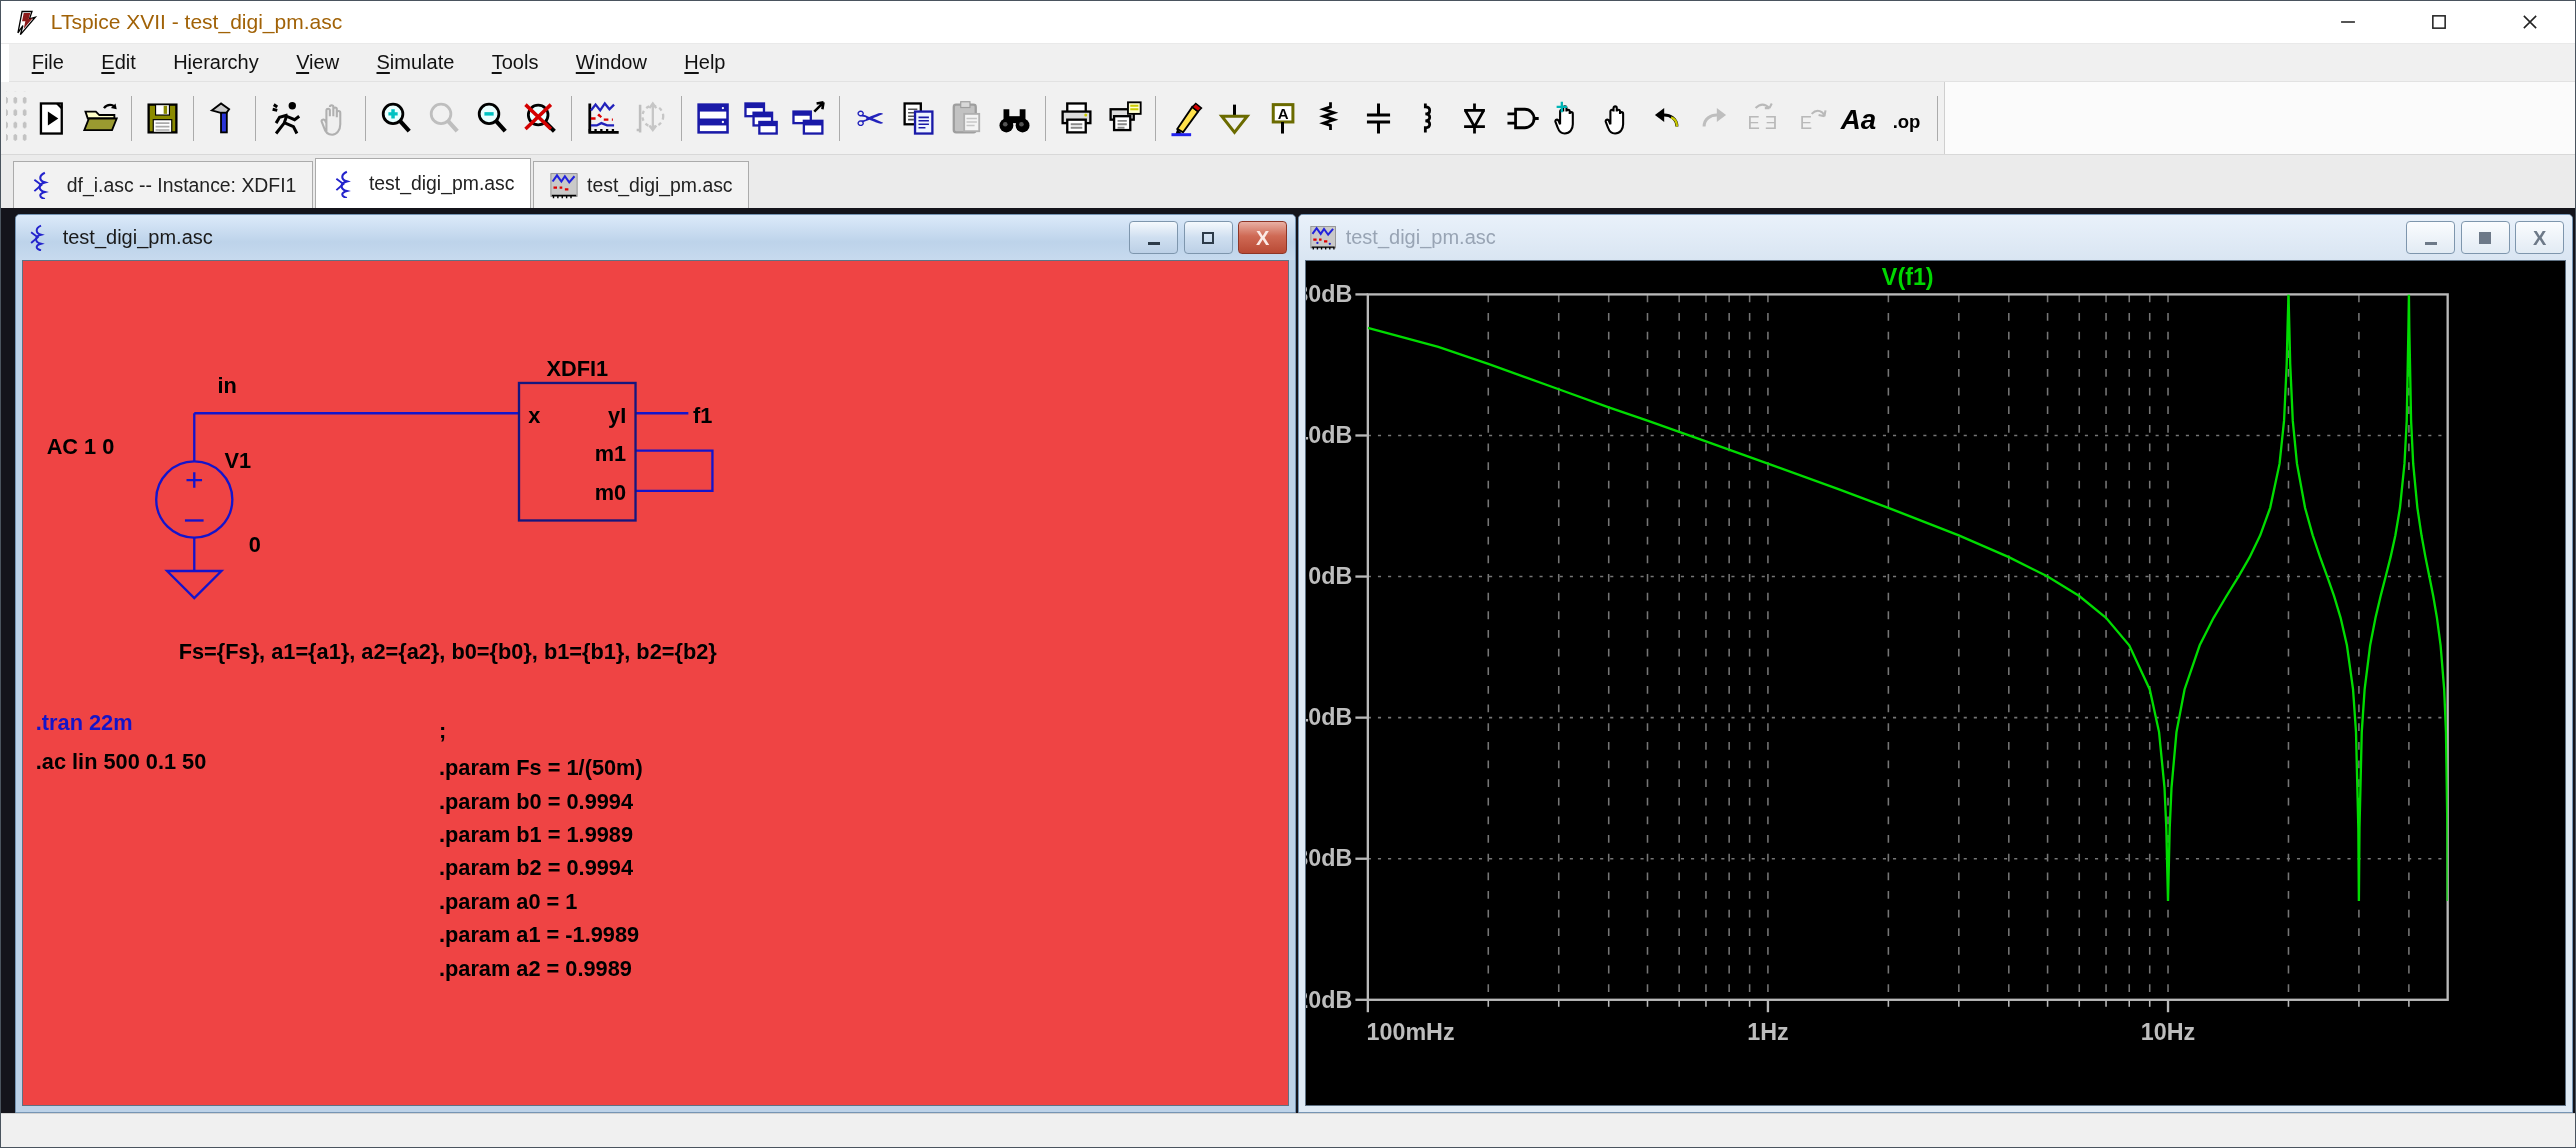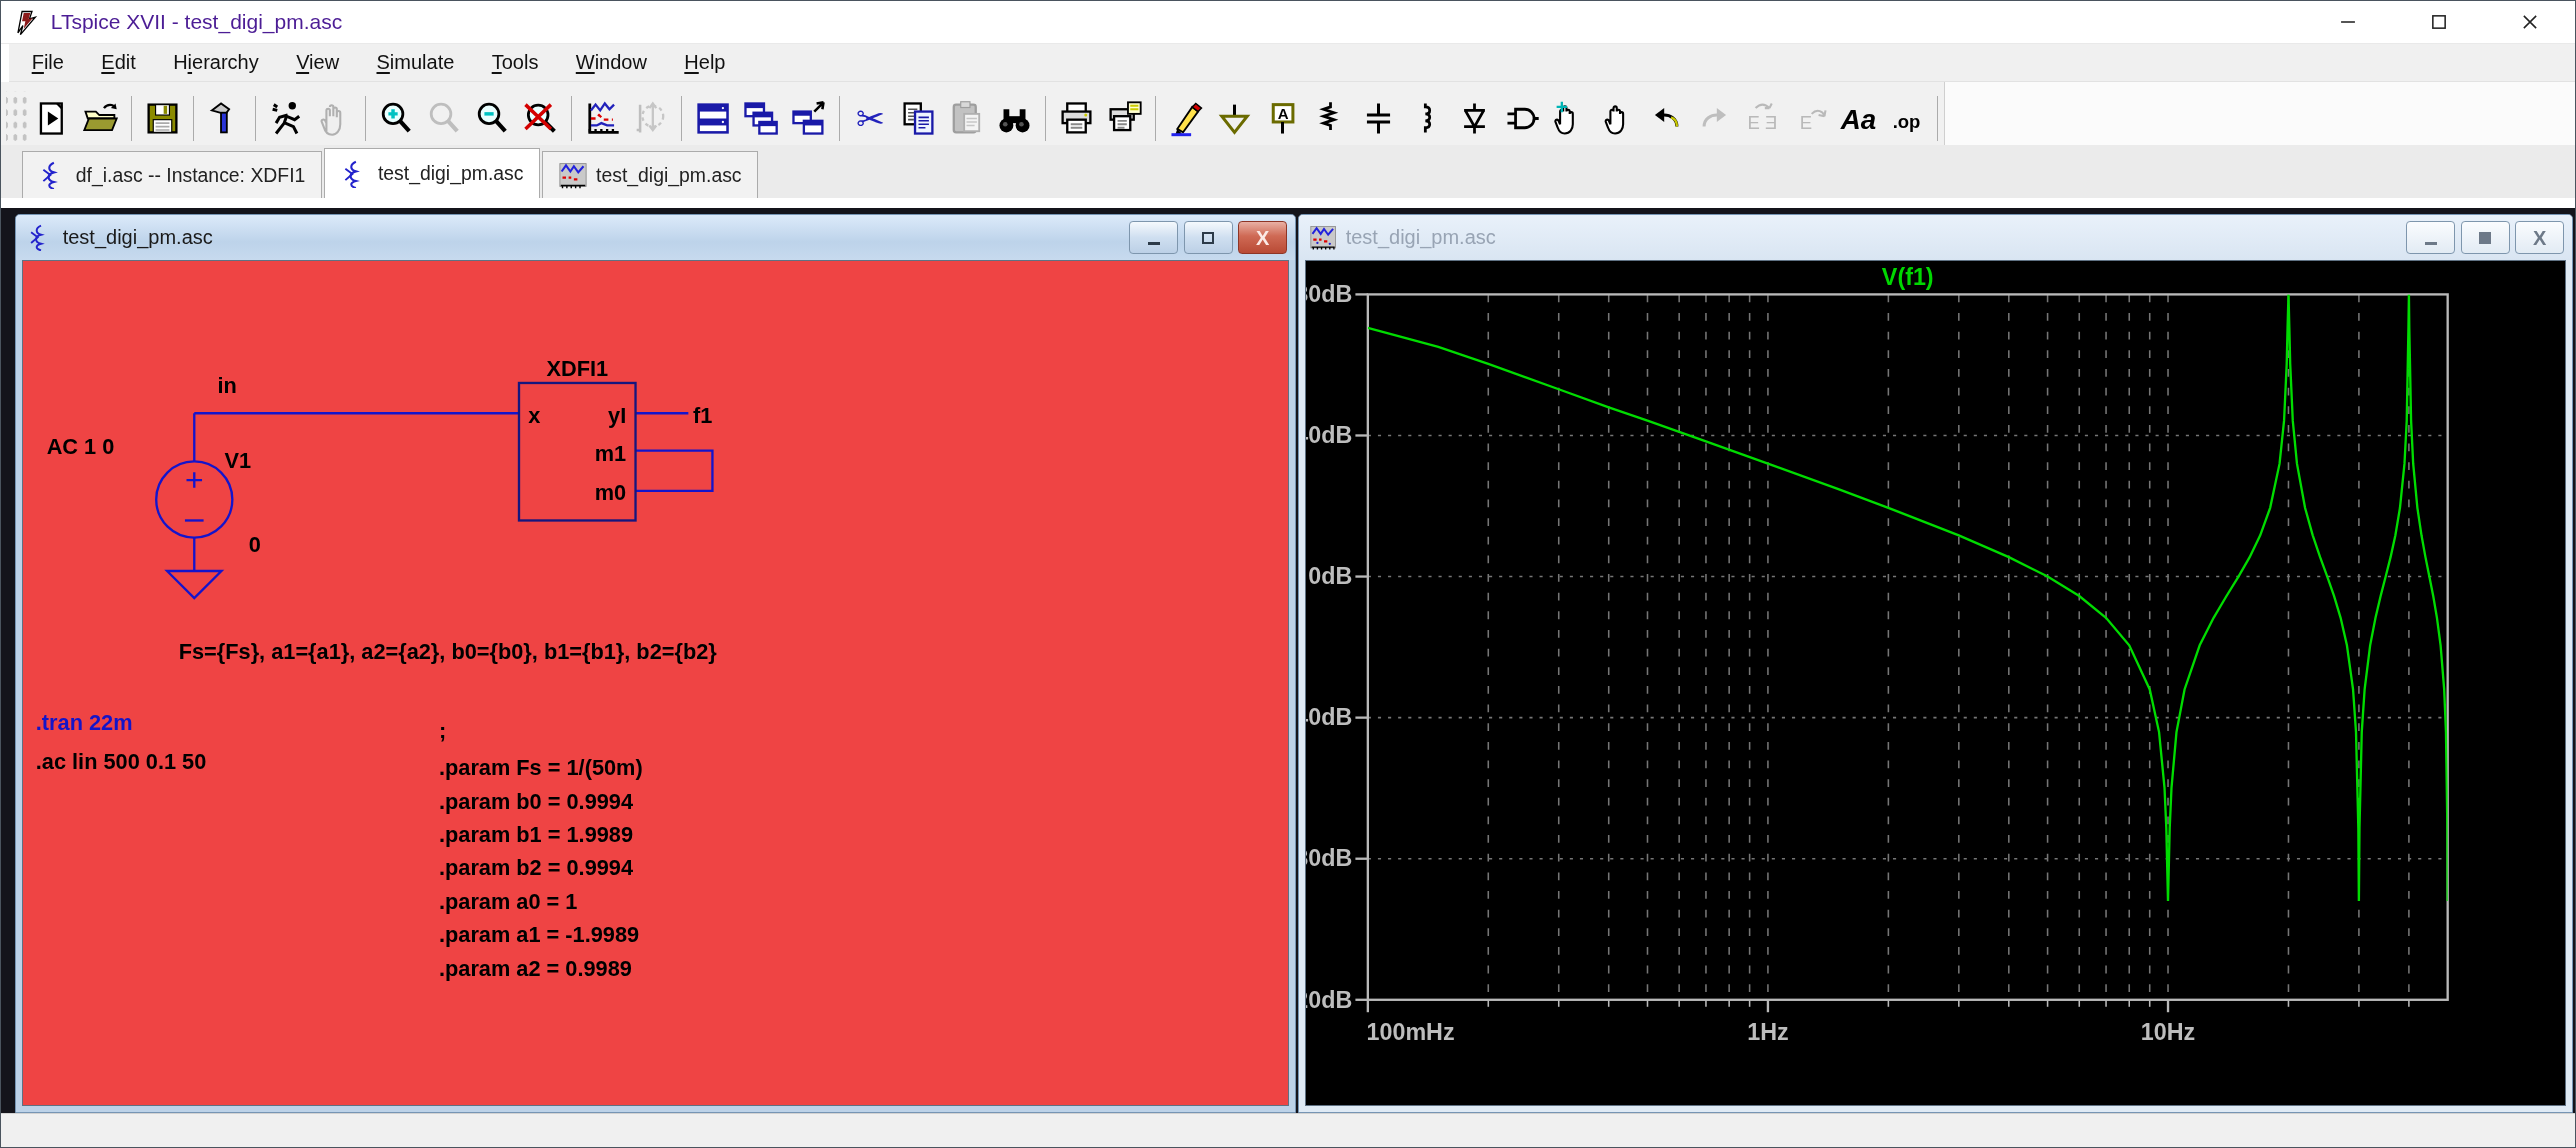--- a/index.html
+++ b/index.html
@@ -3,42 +3,42 @@
 <meta charset="utf-8">
 <style>
   html,body{margin:0;padding:0;background:#888;}
   *{box-sizing:border-box;}
   .stage{position:relative;width:2576px;height:1148px;background:#fff;
     font-family:"Liberation Sans",sans-serif;overflow:hidden;border:0.8px solid #4a545e;}
   
   .titlebar{position:absolute;left:0;top:0;width:100%;height:43px;background:#fff;
     display:flex;align-items:center;border-bottom:0.8px solid #e9e9e9;}
   .titlebar .app-icon{width:26.4px;height:26.4px;margin:0 11px 0 12.4px;flex:none;}
-  .titlebar .title-text{font-size:21px;color:#4c1d95;}
+  .titlebar .title-text{font-size:21px;color:#a16207;}
   .win-controls{margin-left:auto;display:flex;height:100%;}
   .wbtn{width:91px;height:100%;display:flex;align-items:center;justify-content:center;cursor:pointer;}
   .wbtn svg{width:20px;height:20px;}
   
   .menubar{position:absolute;left:0;top:43px;width:100%;height:38px;background:#f0f0f0;
     display:flex;align-items:center;padding-left:4px;border-bottom:0.8px solid #e2e2e2;margin-left:8px;}
   .menu-item{font-size:20px;color:#111;padding:4.7px 18.7px;cursor:pointer;}
   .menu-item u{text-underline-offset:3.1px;}
   
   .toolbar{position:absolute;left:0;top:81px;width:100%;height:73px;background:#f1f1f1;
     display:flex;align-items:center;border-bottom:0.8px solid #d8d8d8;}
   .tb-handle{width:23px;height:54px;margin-left:4.7px;flex:none;
     background-image:radial-gradient(#c3c3c3 2.3px,transparent 2.3px);background-size:9.3px 12.4px;background-position:4.7px 3.1px;}
   .tool{width:48px;height:54px;display:flex;align-items:center;justify-content:center;flex:none;cursor:pointer;}
   .tool svg{width:37px;height:37px;}
   .tool.disabled{opacity:.9;}
   .tb-sep{width:1.6px;height:45px;background:#ababab;margin:0 6.2px;flex:none;}
   .tb-tail{flex:1;height:100%;background:#fbfbfb;border-left:0.8px solid #cfcfcf;}
   
-  .tabbar{position:absolute;left:0;top:144px;width:100%;height:53px;background:#ebebeb;
-    display:flex;align-items:flex-end;padding-left:21px;}
+  .tabbar{position:absolute;left:0;top:154px;width:100%;height:53px;background:#ebebeb;
+    display:flex;align-items:flex-end;padding-left:12px;}
   .tab{height:47px;display:flex;align-items:center;padding:0 15.5px;border:0.8px solid #ababab;
     border-bottom:none;background:#f2f2f2;margin-right:2.3px;cursor:pointer;}
   .tab.active{background:#fff;height:50px;}
   .tab svg{width:28px;height:28px;margin-right:9.3px;flex:none;}
   .tab .tab-label{font-size:19.4px;color:#222;white-space:nowrap;}
   
   .mdi{position:absolute;left:0;top:207px;width:100%;height:905px;background:#14141b;}
   .child{position:absolute;border:0.8px solid #7695b4;border-radius:4.7px 4.7px 0 0;}
   .child-titlebar{position:absolute;left:0;top:0;width:100%;height:45px;border-radius:3.9px 3.9px 0 0;
     display:flex;align-items:center;padding:0 7.8px 0 11px;}

